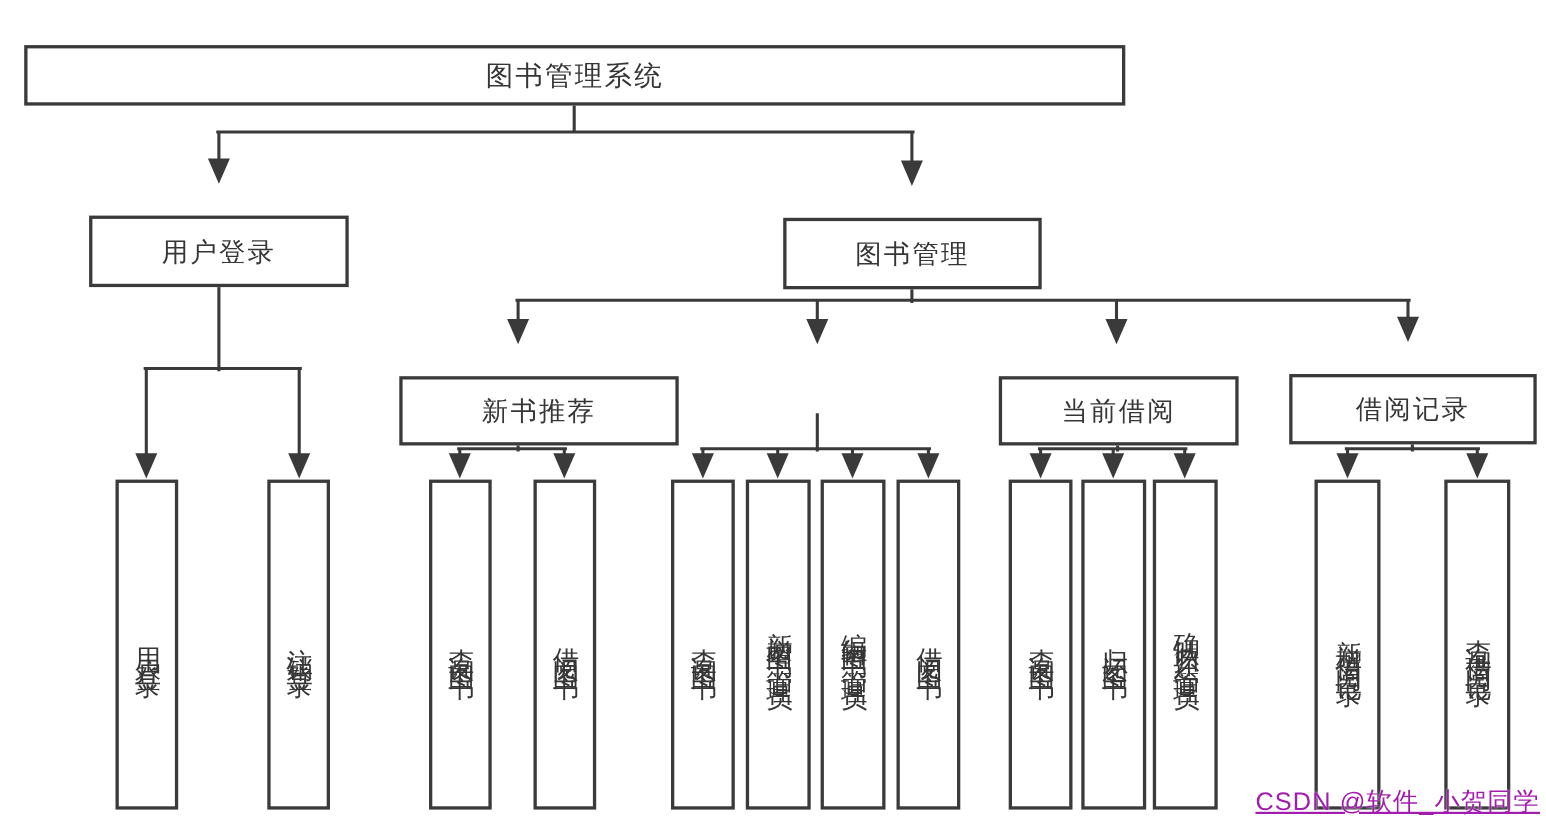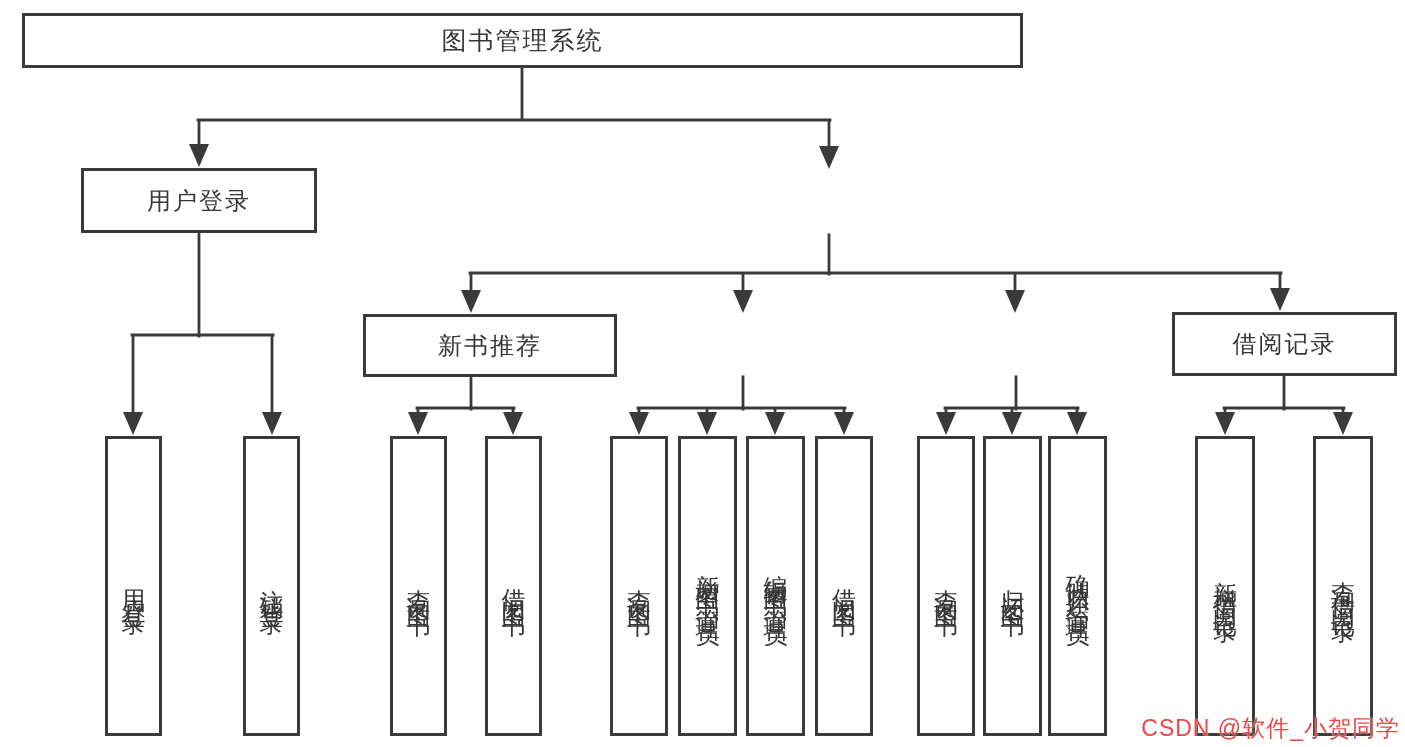--- a/index.html
+++ b/index.html
@@ -13,37 +13,38 @@
   #connectors{position:absolute;left:0;top:0;width:1405px;height:747px;}
   .box{
     position:absolute;
     background:#ffffff;
     border:3px solid #3a3a3a;
     box-sizing:border-box;
     color:#363636;
   }
   .hbox{
     display:flex;align-items:center;justify-content:center;
-    font-size:24px;letter-spacing:2px;white-space:nowrap;
+    font-size:24px;letter-spacing:2px;white-space:nowrap;margin-top:28px;
   }
   .rootbox{font-size:25px;}
   .vbox{
     top:436px;height:300px;
     display:flex;align-items:center;justify-content:center;
     writing-mode:vertical-rl;text-orientation:mixed;
     font-size:24px;letter-spacing:8px;line-height:1;
   }
   .vbox.long{letter-spacing:7px;}
   #watermark{
     position:absolute;right:5px;bottom:3px;
     font-size:23px;letter-spacing:1px;
-    color:#ef4444;
+    color:#a21caf;
     text-shadow:0 0 2px #ffffff;
     z-index:10;
     white-space:nowrap;
+    text-decoration:underline;
   }
 </style>
 </head>
 <body>
 
 <div id="stage">
 
   <svg id="connectors" viewBox="0 0 1405 747" xmlns="http://www.w3.org/2000/svg">
     <path fill="none" stroke="#3a3a3a" stroke-width="2.8" stroke-linecap="square" d="
       M522,68 V120
@@ -97,22 +98,24 @@
       M946,435 L936,412 L956,412 Z
       M1012,435 L1002,412 L1022,412 Z
       M1077,435 L1067,412 L1087,412 Z
       M1225,435 L1215,412 L1235,412 Z
       M1343,435 L1333,412 L1353,412 Z"></path>
   </svg>
 
   <div class="box hbox rootbox" style="left:22px;top:13px;width:1001px;height:55px;">图书管理系统</div>
 
   <div class="box hbox" style="left:81px;top:168px;width:236px;height:65px;">用户登录</div>
+  <div class="box hbox" style="left:712px;top:170px;width:235px;height:65px;">图书管理</div>
 
   <div class="box hbox" style="left:363px;top:314px;width:254px;height:63px;">新书推荐</div>
+  <div class="box hbox" style="left:908px;top:314px;width:218px;height:63px;">当前借阅</div>
   <div class="box hbox" style="left:1172px;top:312px;width:225px;height:64px;">借阅记录</div>
 
   <div class="box vbox" style="left:105px;width:57px;">用户登录</div>
   <div class="box vbox" style="left:243px;width:57px;">注销登录</div>
 
   <div class="box vbox" style="left:390px;width:57px;">查询图书</div>
   <div class="box vbox" style="left:485px;width:57px;">借阅图书</div>
 
   <div class="box vbox" style="left:610px;width:58px;">查询图书</div>
   <div class="box vbox long" style="left:678px;width:59px;">新增图书（管理员）</div>

